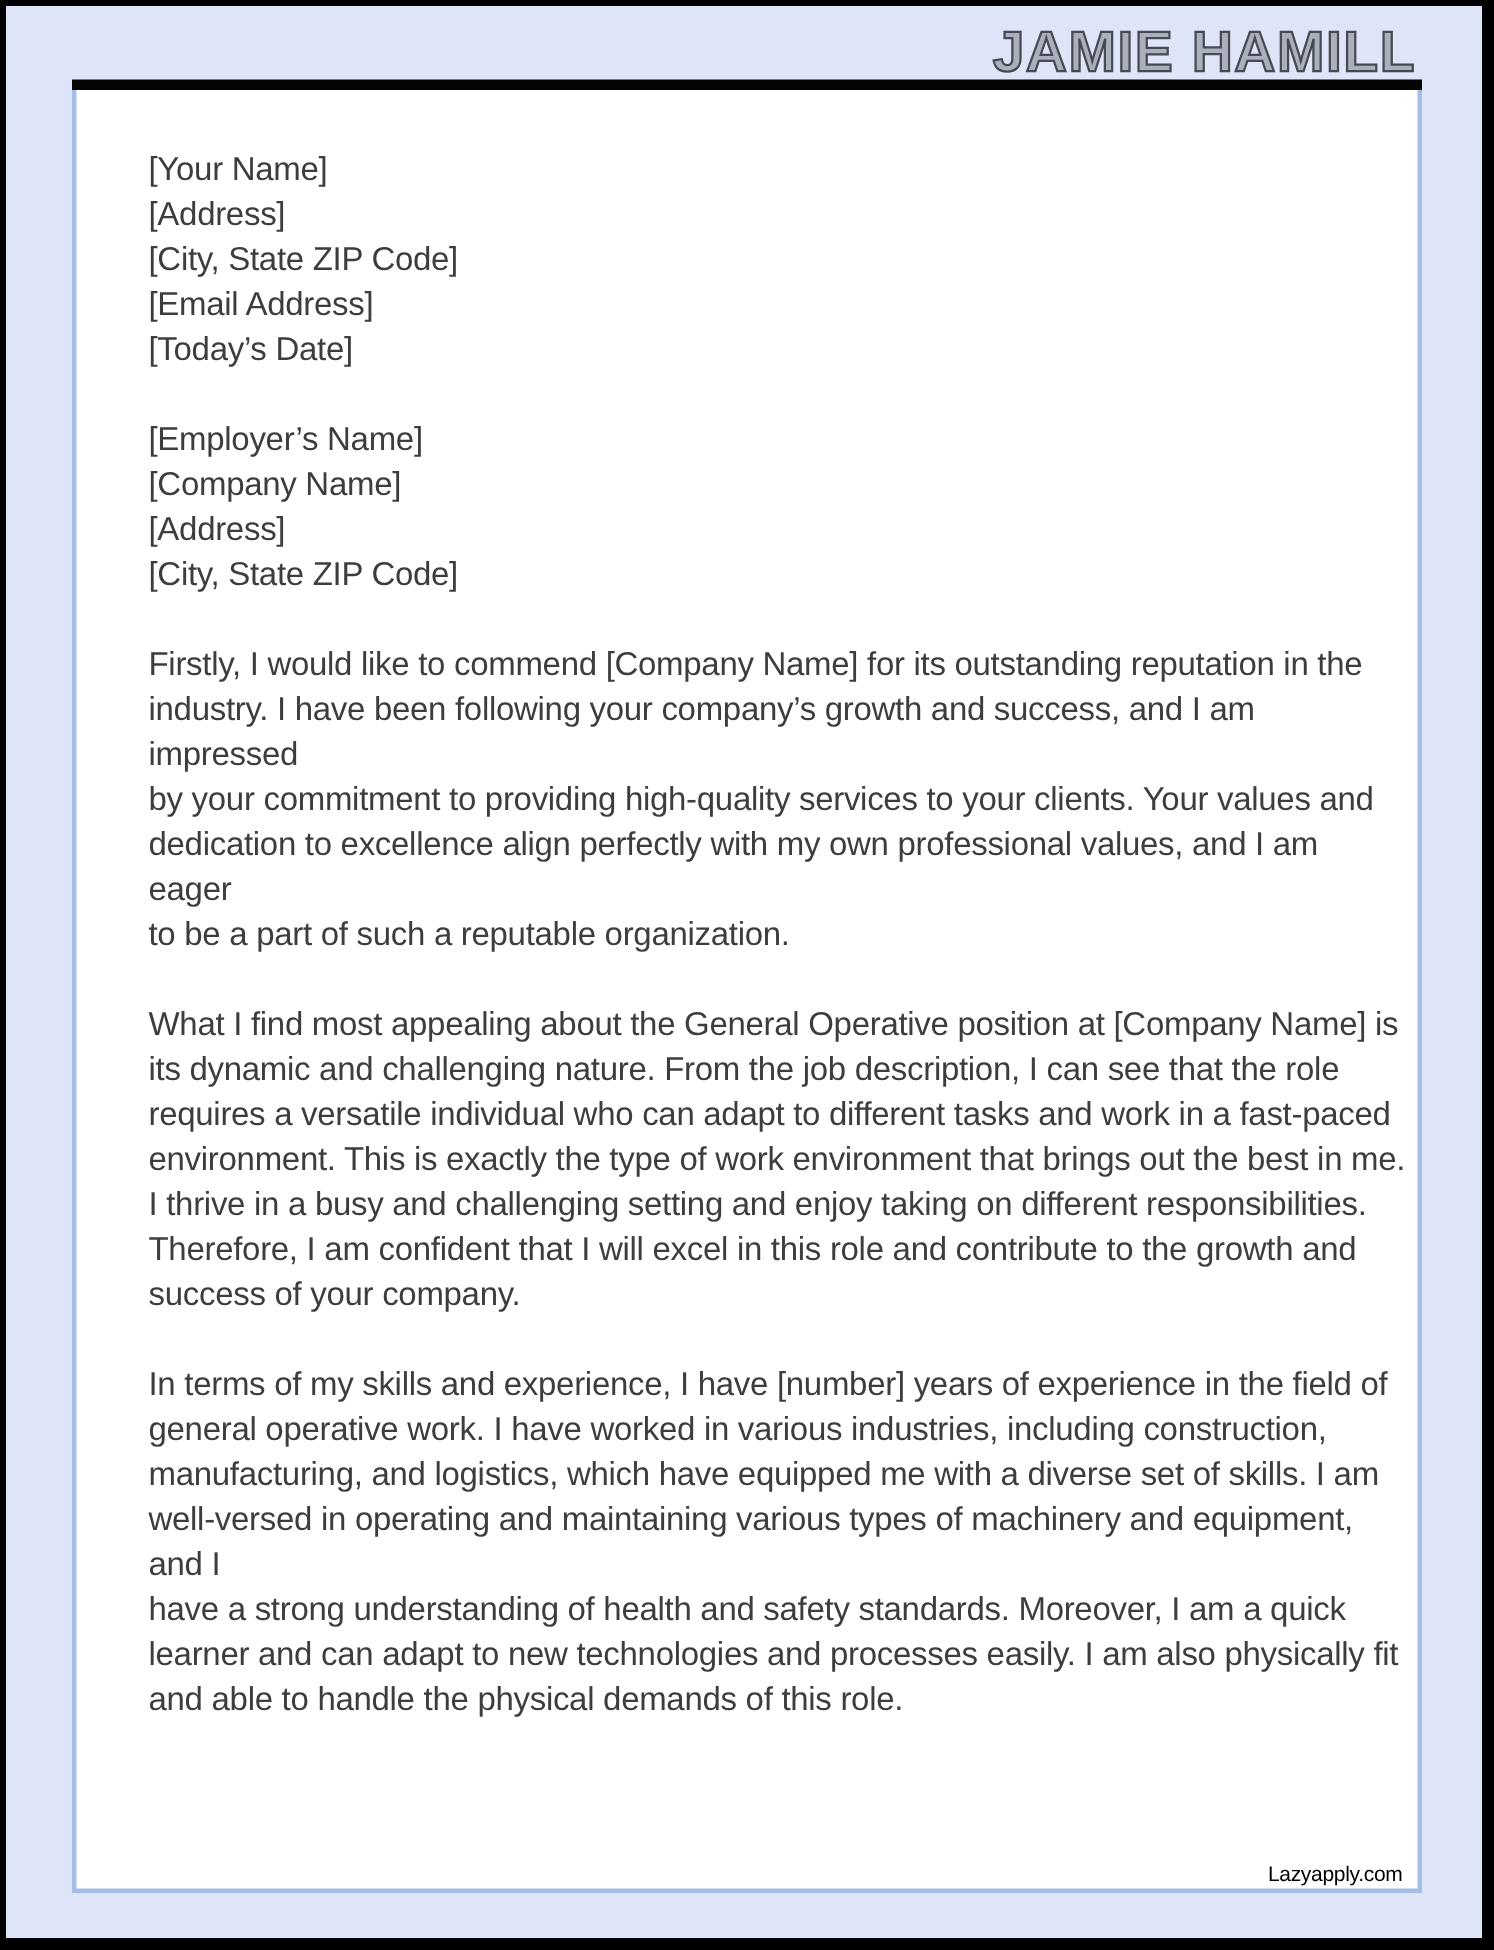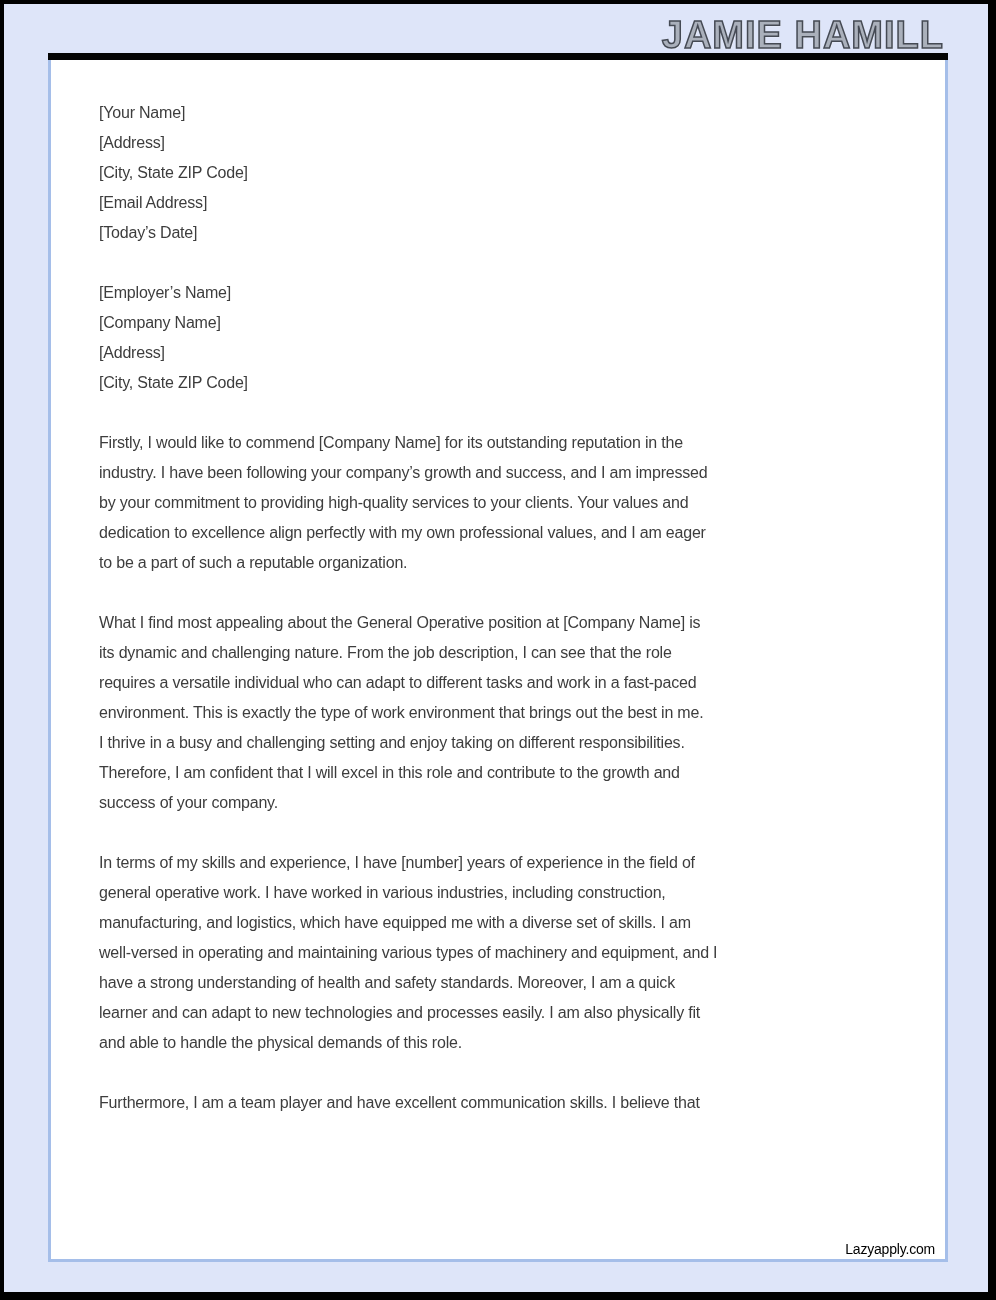--- a/index.html
+++ b/index.html
@@ -52,21 +52,21 @@
     background:var(--page-bg);
     border-left:3px solid var(--page-border);
     border-right:3px solid var(--page-border);
     border-bottom:3px solid var(--page-border);
     
   }
 
   .letter-content{
     padding:38px 8px 0 48px;
     color:var(--text);
-    font-size:16px;
+    font-size:22px;
     line-height:30px;
     letter-spacing:-0.2px;
   }
   .letter-content p{
     white-space:pre-line;
     margin:0 0 30px 0;
   }
 
   .watermark{
     position:absolute;
@@ -118,19 +118,18 @@
 success of your company.</p>
 
       <p>In terms of my skills and experience, I have [number] years of experience in the field of
 general operative work. I have worked in various industries, including construction,
 manufacturing, and logistics, which have equipped me with a diverse set of skills. I am
 well-versed in operating and maintaining various types of machinery and equipment, and I
 have a strong understanding of health and safety standards. Moreover, I am a quick
 learner and can adapt to new technologies and processes easily. I am also physically fit
 and able to handle the physical demands of this role.</p>
 
-      <p>Furthermore, I am a team player and have excellent communication skills. I believe that</p>
     </div>
 
     <span class="watermark">Lazyapply.com</span>
   </div>
 
 </div>
 
 </body></html>

